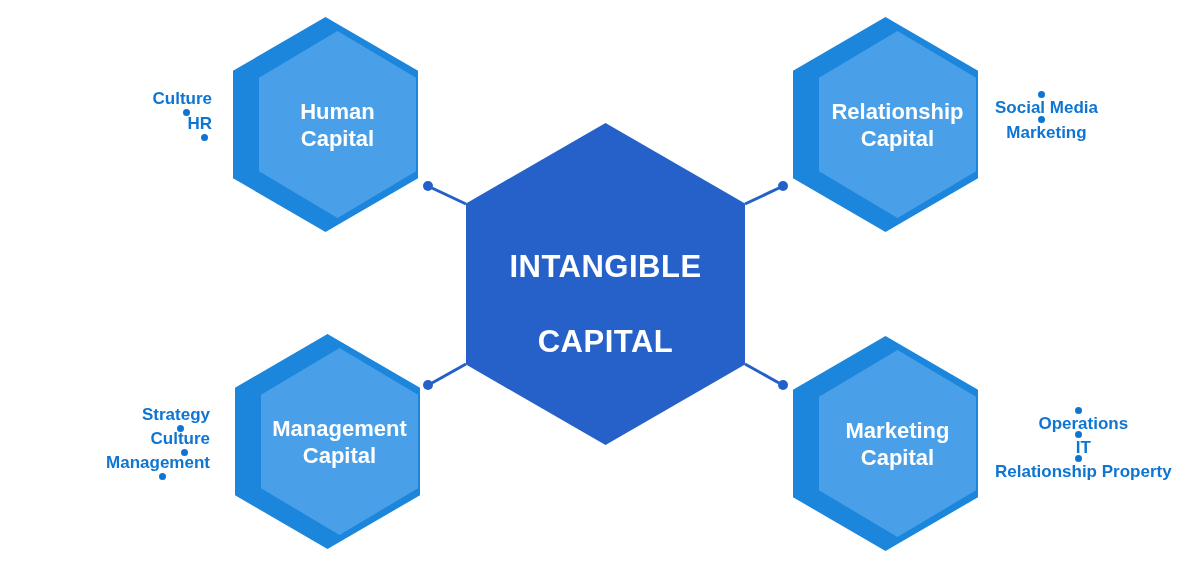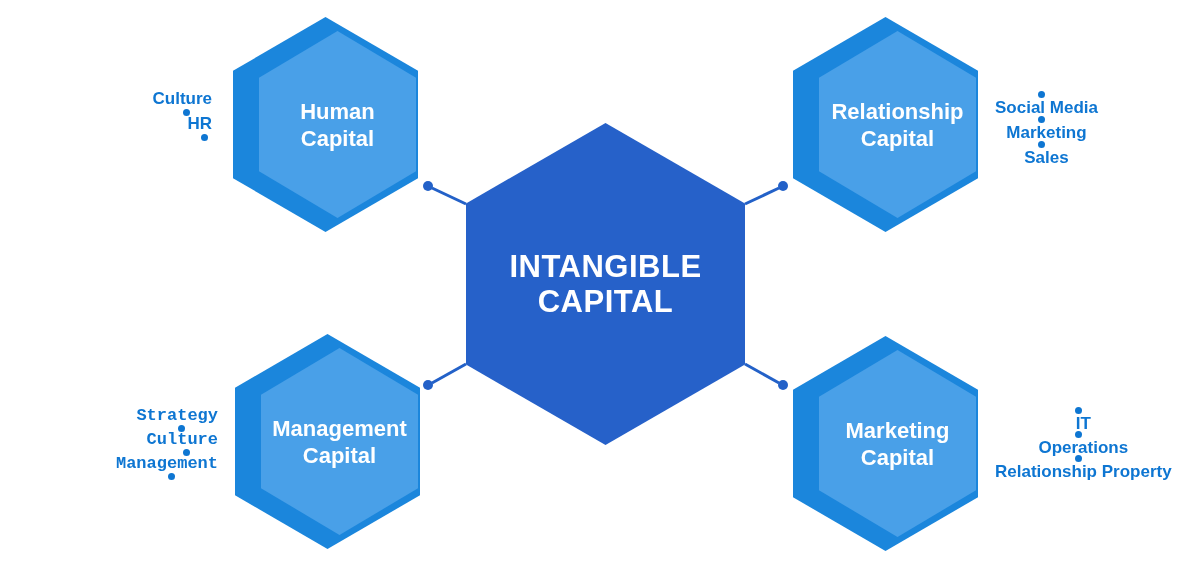--- a/index.html
+++ b/index.html
@@ -15,21 +15,21 @@
 
   .center-hex{
     position:absolute;left:466px;top:123px;width:279px;height:322px;
     background:var(--center_fill);
     display:flex;align-items:center;justify-content:center;
   }
   .center-title{
     color:var(--hex_text);font-size:31px;font-weight:bold;letter-spacing:.5px;
     text-align:center;line-height:35px;
   }
-  .center-title span{display:block;}
+  .center-title span{display:block;margin-top:40px;}
 
   .sat{position:absolute;width:185px;height:215px;background:var(--satellite_outer);}
   .sat-inner{
     position:absolute;left:26px;top:14px;width:157px;height:187px;
     background:var(--satellite_inner);
     display:flex;align-items:center;justify-content:center;
   }
   .sat-title{
     color:var(--hex_text);font-size:22px;font-weight:600;text-align:center;line-height:27px;
   }
@@ -49,21 +49,21 @@
   .dot{
     width:7px;height:7px;border-radius:50%;background:var(--label_text);flex:0 0 auto;
   }
   .label-group.left{align-items:flex-end;}
   .label-group.left .label-row{justify-content:flex-end;}
   .label-group.left .dot{margin-left:9px;}
   .label-group.right .dot{margin-right:10px;}
 
   .lg-human{left:0;top:91px;width:212px;}
   .lg-relationship{left:995px;top:91px;}
-  .lg-strategic{left:8px;top:408px;width:210px;font-family:Liberation Mono, monospace;}
+  .lg-strategic{left:0;top:408px;width:210px;}
   .lg-structural{left:995px;top:407px;}
 </style>
 </head>
 <body>
 
 <div class="canvas">
 
   <svg class="connectors" viewBox="0 0 1200 572">
     <line x1="466" y1="204" x2="432" y2="188"></line>
     <circle cx="428" cy="186" r="5"></circle>
@@ -131,49 +131,45 @@
 
   <div class="label-group right lg-relationship">
     <div class="label-row">
       <span class="dot"></span>
       <span class="label-text">Social Media</span>
     </div>
     <div class="label-row">
       <span class="dot"></span>
       <span class="label-text">Marketing</span>
     </div>
-    <div class="label-row">
-      <span class="dot"></span>
-      <span class="label-text">Sales</span>
-    </div>
   </div>
 
   <div class="label-group left bottom lg-strategic">
     <div class="label-row">
       <span class="label-text">Strategy</span>
       <span class="dot"></span>
     </div>
     <div class="label-row">
       <span class="label-text">Culture</span>
       <span class="dot"></span>
     </div>
     <div class="label-row">
       <span class="label-text">Management</span>
       <span class="dot"></span>
     </div>
   </div>
 
   <div class="label-group right bottom lg-structural">
     <div class="label-row">
       <span class="dot"></span>
-      <span class="label-text">IT</span>
+      <span class="label-text">Operations</span>
     </div>
     <div class="label-row">
       <span class="dot"></span>
-      <span class="label-text">Operations</span>
+      <span class="label-text">IT</span>
     </div>
     <div class="label-row">
       <span class="dot"></span>
       <span class="label-text">Relationship Property</span>
     </div>
   </div>
 
 </div>
 
 </body></html>

